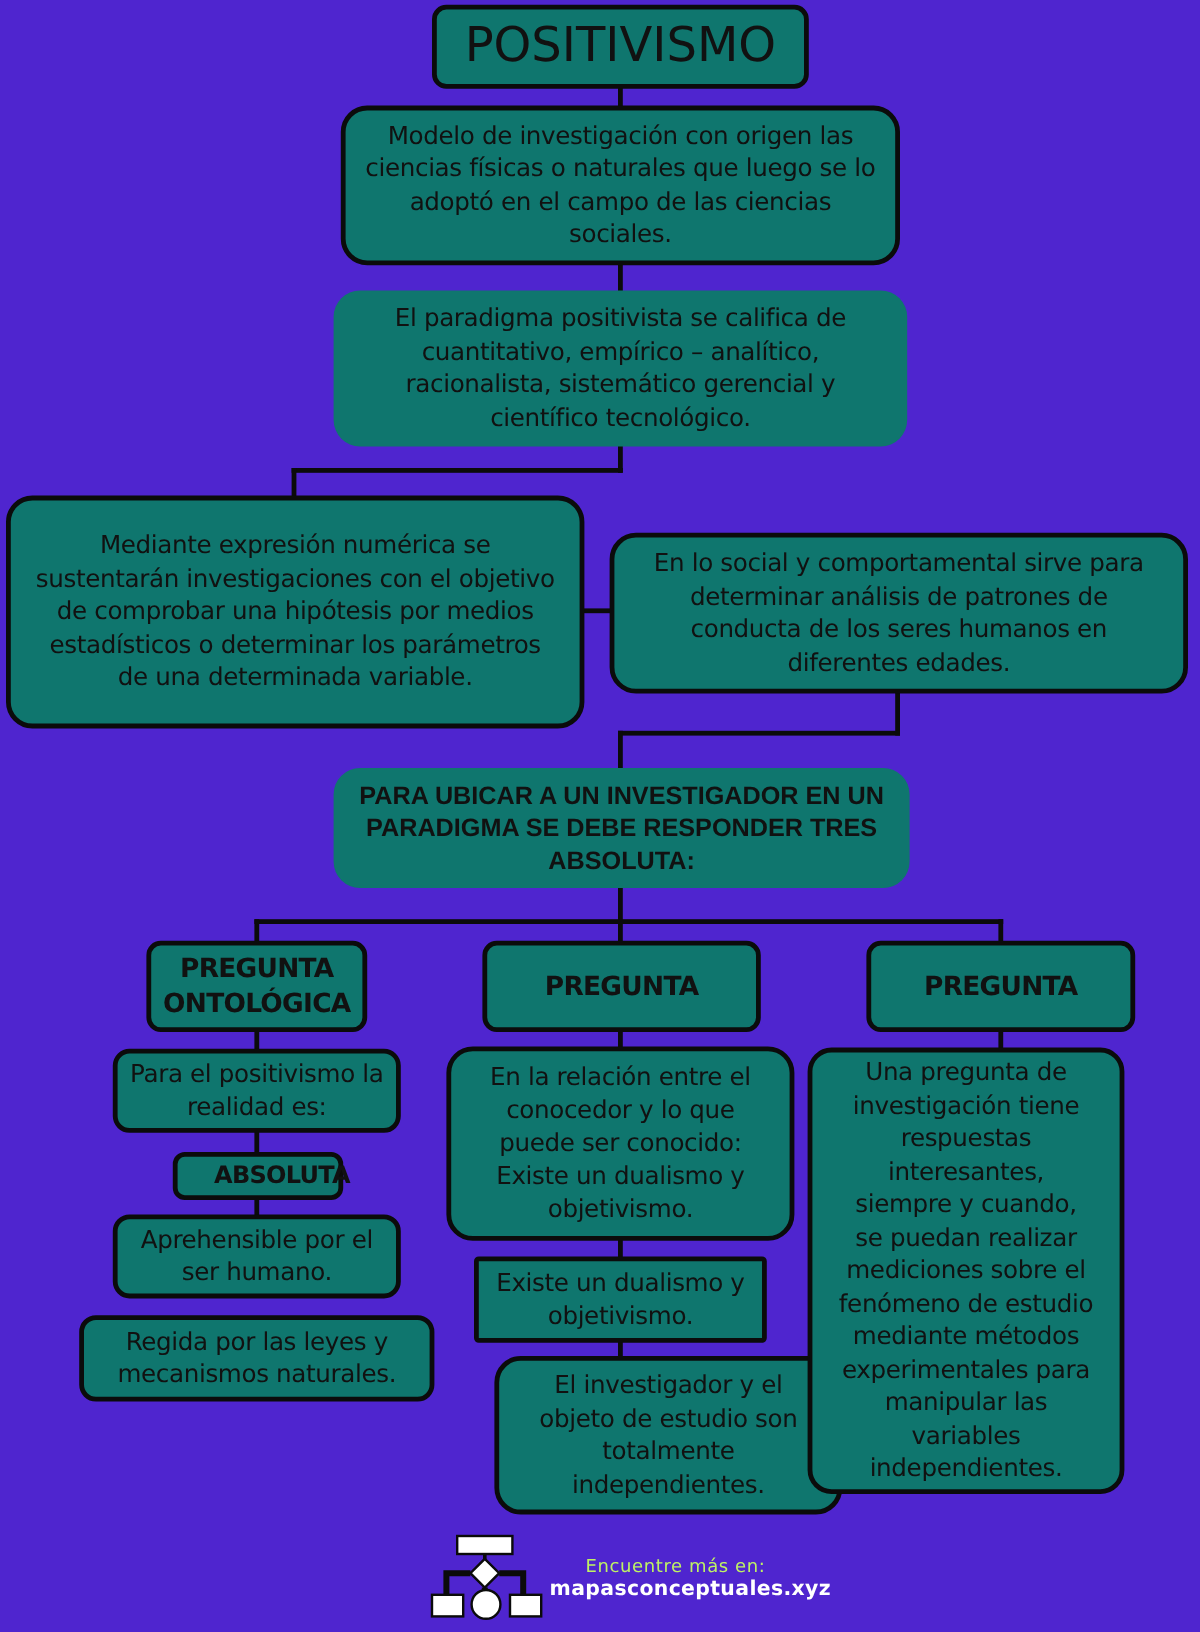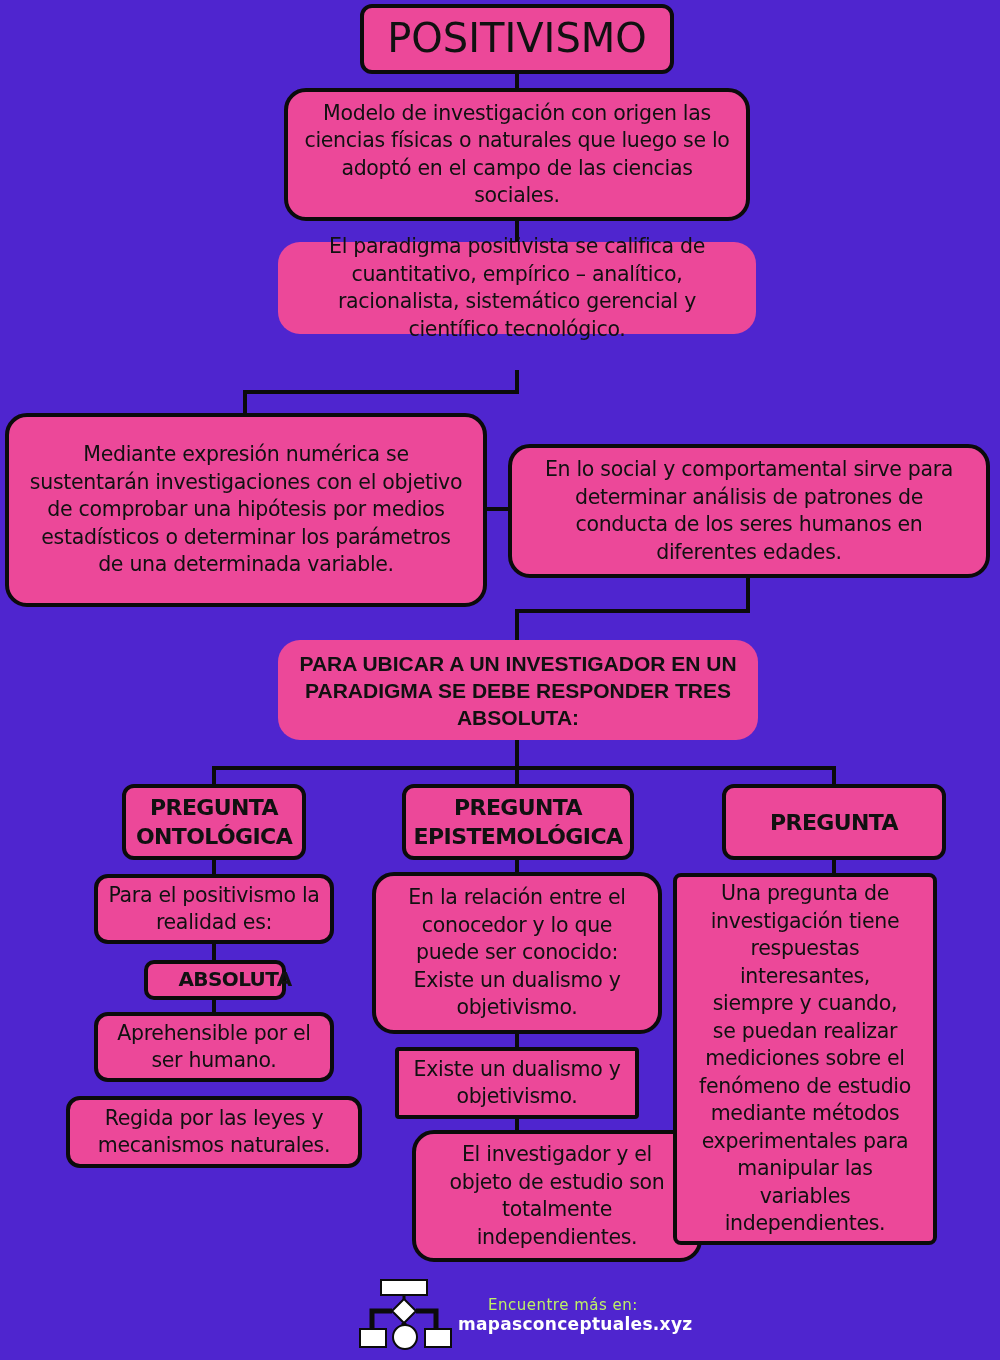--- a/index.html
+++ b/index.html
@@ -3,21 +3,21 @@
 <meta charset="utf-8">
 <style>
   html, body { margin:0; padding:0; }
   body {
     width:1000px; height:1360px; position:relative; overflow:hidden;
     background:#4f25cf;
     font-family:"DejaVu Sans", sans-serif;
     color:#111;
   }
   .box {
-    position:absolute; background:#ec4899; box-sizing:border-box;
+    position:absolute; background:#0f766e; box-sizing:border-box;
     display:flex; align-items:center; justify-content:center;
     text-align:center; border-radius:22px;
     font-size:20.5px; line-height:27.5px; letter-spacing:-0.3px;
   }
   .bordered { border:4px solid #0b0b0b; }
   .title {
     font-size:40px; font-weight:normal; border-radius:12px; letter-spacing:0;
   }
   .bold { font-weight:bold; letter-spacing:-0.6px; }
   .caps { font-family:"Liberation Sans", sans-serif; font-weight:bold; font-size:21px; line-height:27px; letter-spacing:0; }
@@ -43,49 +43,48 @@
 <div class="line" style="left:212px;top:766px;width:4px;height:22px;"></div>
 <div class="line" style="left:832px;top:766px;width:4px;height:22px;"></div>
 <div class="line" style="left:212px;top:856px;width:4px;height:222px;"></div>
 <div class="line" style="left:515px;top:856px;width:4px;height:280px;"></div>
 <div class="line" style="left:832px;top:856px;width:4px;height:22px;"></div>
 
 <div class="box bordered title" style="left:360px;top:4px;width:314px;height:70px;">POSITIVISMO</div>
 
 <div class="box bordered" style="left:284px;top:88px;width:466px;height:133px;padding:0 8px;">Modelo de investigación con origen las ciencias físicas o naturales que luego se lo adoptó en el campo de las ciencias sociales.</div>
 
-<div class="box" style="left:278px;top:242px;width:478px;height:92px;padding:0 14px;">El paradigma positivista se califica de cuantitativo, empírico – analítico, racionalista, sistemático gerencial y científico tecnológico.</div>
+<div class="box" style="left:278px;top:242px;width:478px;height:130px;padding:0 14px;">El paradigma positivista se califica de cuantitativo, empírico – analítico, racionalista, sistemático gerencial y científico tecnológico.</div>
 
 <div class="box bordered" style="left:5px;top:413px;width:482px;height:194px;padding:0 18px;">Mediante expresión numérica se sustentarán investigaciones con el objetivo de comprobar una hipótesis por medios estadísticos o determinar los parámetros de una determinada variable.</div>
 
 <div class="box bordered" style="left:508px;top:444px;width:482px;height:134px;padding:0 16px;">En lo social y comportamental sirve para determinar análisis de patrones de conducta de los seres humanos en diferentes edades.</div>
 
 <div class="box caps" style="left:278px;top:640px;width:480px;height:100px;padding:0 10px;">PARA UBICAR A UN INVESTIGADOR EN UN PARADIGMA SE DEBE RESPONDER TRES ABSOLUTA:</div>
 
 <div class="box bordered bold" style="left:122px;top:784px;width:184px;height:76px;border-radius:12px;flex-direction:column;font-size:22px;line-height:29px;">
   <span>PREGUNTA</span>
   <span>ONTOLÓGICA</span>
 </div>
 <div class="box bordered" style="left:94px;top:874px;width:240px;height:70px;border-radius:14px;padding:0 6px;">Para el positivismo la realidad es:</div>
 <div class="box bordered bold" style="left:144px;top:960px;width:142px;height:40px;border-radius:10px;font-size:20px;padding-left:40px;">ABSOLUTA</div>
 <div class="box bordered" style="left:94px;top:1012px;width:240px;height:70px;border-radius:14px;padding:0 4px;">Aprehensible por el ser humano.</div>
 <div class="box bordered" style="left:66px;top:1096px;width:296px;height:72px;border-radius:14px;padding:0 6px;text-align:center;">Regida por las leyes y mecanismos naturales.</div>
 
 <div class="box bordered bold" style="left:402px;top:784px;width:232px;height:76px;border-radius:12px;flex-direction:column;font-size:22px;line-height:29px;">
   <span>PREGUNTA</span>
-  <span>EPISTEMOLÓGICA</span>
 </div>
 <div class="box bordered" style="left:372px;top:872px;width:290px;height:162px;padding:4px 20px;">En la relación entre el conocedor y lo que puede ser conocido: Existe un dualismo y objetivismo.</div>
 <div class="box bordered" style="left:395px;top:1047px;width:244px;height:72px;border-radius:4px;padding:0 12px;">Existe un dualismo y objetivismo.</div>
 <div class="box bordered" style="left:374px;top:1130px;width:290px;height:132px;padding:0 16px;margin-left:38px;">El investigador y el objeto de estudio son totalmente independientes.</div>
 
 <div class="box bordered bold" style="left:722px;top:784px;width:224px;height:76px;border-radius:12px;flex-direction:column;font-size:22px;line-height:29px;">
   <span>PREGUNTA</span>
 </div>
-<div class="box bordered" style="left:673px;top:873px;width:264px;height:372px;border-radius:8px;padding:0 22px;">Una pregunta de investigación tiene respuestas interesantes, siempre y cuando, se puedan realizar mediciones sobre el fenómeno de estudio mediante métodos experimentales para manipular las variables independientes.</div>
+<div class="box bordered" style="left:673px;top:873px;width:264px;height:372px;border-radius:20px;padding:0 22px;">Una pregunta de investigación tiene respuestas interesantes, siempre y cuando, se puedan realizar mediciones sobre el fenómeno de estudio mediante métodos experimentales para manipular las variables independientes.</div>
 
 <div style="position:absolute;left:358px;top:1278px;width:96px;height:72px;">
   <svg width="96" height="72" viewBox="0 0 96 72">
     <rect x="23" y="2" width="46" height="15" fill="#fff" stroke="#0b0b0b" stroke-width="2"></rect>
     <line x1="46" y1="17" x2="46" y2="24" stroke="#0b0b0b" stroke-width="3"></line>
     <polygon points="46,21 58,33 46,45 34,33" fill="#fff" stroke="#0b0b0b" stroke-width="2"></polygon>
     <path d="M34 33 H14 V52 M58 33 H78 V52 M46 45 V50" stroke="#0b0b0b" stroke-width="5" fill="none"></path>
     <rect x="2" y="51" width="26" height="18" fill="#fff" stroke="#0b0b0b" stroke-width="2"></rect>
     <circle cx="47" cy="59" r="12" fill="#fff" stroke="#0b0b0b" stroke-width="2"></circle>
     <rect x="67" y="51" width="26" height="18" fill="#fff" stroke="#0b0b0b" stroke-width="2"></rect>

